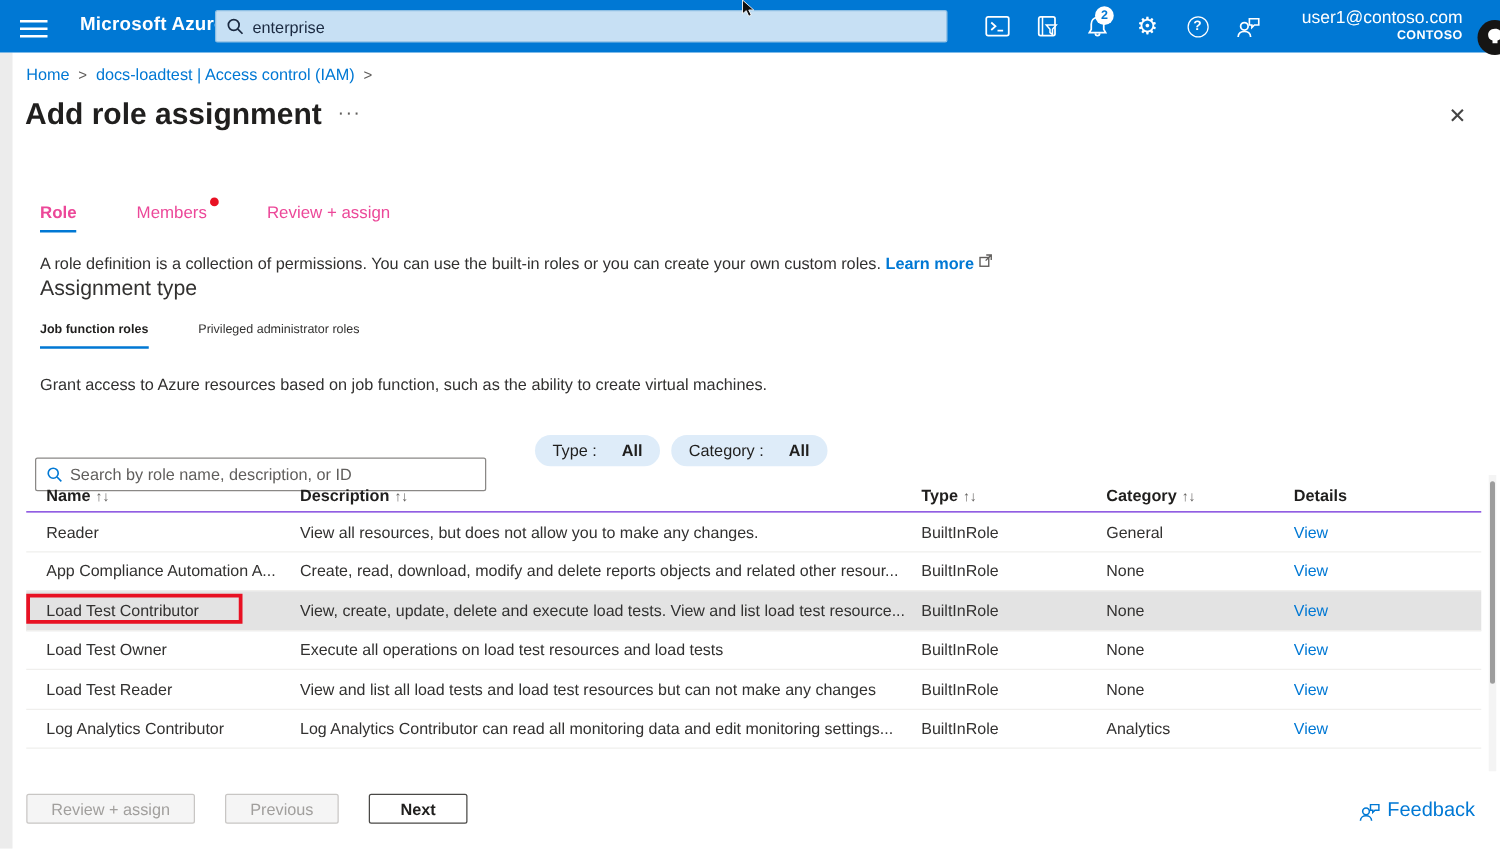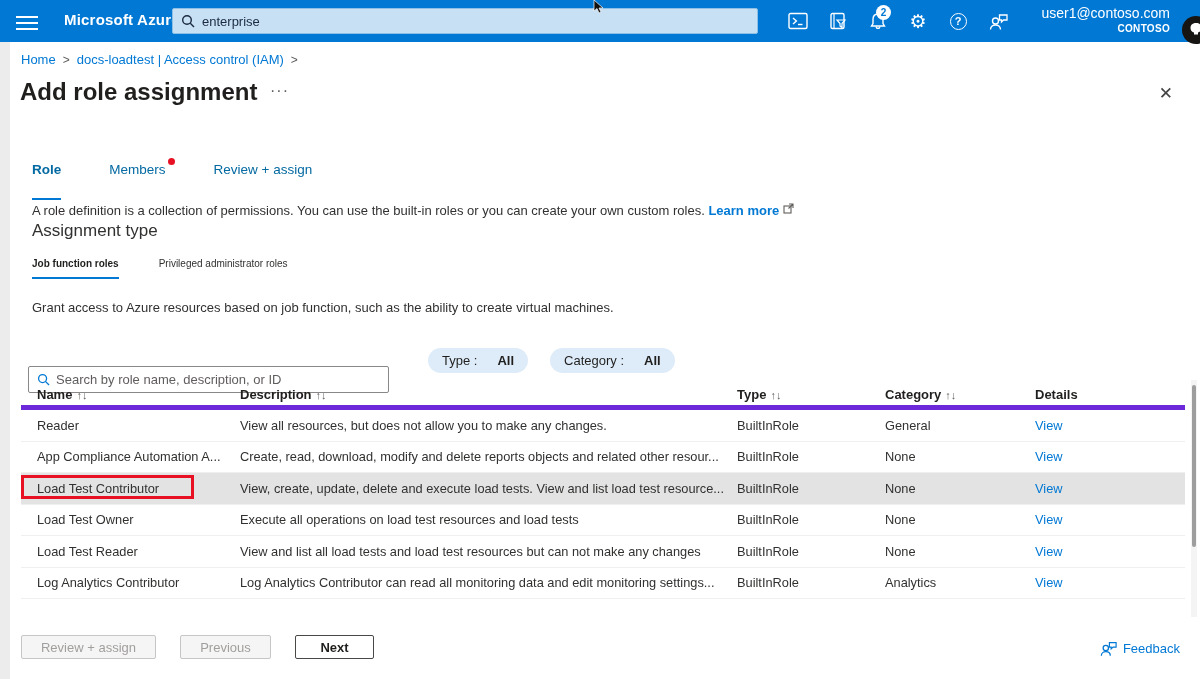--- a/index.html
+++ b/index.html
@@ -36,21 +36,21 @@
   
   .breadcrumb { position:absolute; left:21px; top:52px; font-size:13px; display:flex; align-items:center; gap:7px; }
   .breadcrumb a { color:#0078d4; text-decoration:none; cursor:pointer; }
   .crumb-sep { color:#605e5c; font-size:12px; }
   .page-title { position:absolute; left:20px; top:78px; font-size:24px; font-weight:700; color:#201f1e; }
   .title-more { position:absolute; left:270px; top:82px; color:#605e5c; font-size:16px; letter-spacing:1px; cursor:pointer; }
   .close-x { position:absolute; right:27px; top:83px; font-size:17px; color:#444; cursor:pointer; }
 
   
   .tabs { position:absolute; left:32px; top:162px; display:flex; gap:48px; font-size:13.5px; }
-  .tab { color:#0369a1; position:relative; padding-bottom:23px; cursor:pointer; }
+  .tab { color:#ec4899; position:relative; padding-bottom:9px; cursor:pointer; }
   .tab.active { font-weight:700; }
   .tab.active::after { content:""; position:absolute; left:0; right:0; bottom:0; height:2px; background:#0078d4; }
   .tab .reddot { position:absolute; top:-4px; right:-9px; width:7px; height:7px; border-radius:50%; background:#e81123; }
 
   .intro { position:absolute; left:32px; top:203px; font-size:13px; color:#323130; }
   .intro a { color:#0078d4; text-decoration:none; cursor:pointer;font-weight:bold; }
   .assignment-type { position:absolute; left:32px; top:221px; font-size:17px; color:#323130; }
 
   
   .roletabs { position:absolute; left:32px; top:258px; display:flex; gap:40px; font-size:10px; }
@@ -59,29 +59,29 @@
   .roletab.active::after { content:""; position:absolute; left:0; right:0; bottom:0; height:2.5px; background:#0078d4; }
   .grant-desc { position:absolute; left:32px; top:300px; font-size:13px; color:#323130; }
 
   
   .role-search { position:absolute; left:28px; top:346px; width:361px; height:27px; border:1px solid #8a8886;
     border-radius:2px; display:flex; align-items:center; padding:0 8px; background:#fff;margin-top:20px; }
   .role-search svg { margin-right:6px; flex:0 0 auto; }
   .role-search input { flex:1; border:none; outline:none; font-size:13px; color:#323130; background:transparent;
     font-family:"Liberation Sans","DejaVu Sans",sans-serif; }
   .role-search input::placeholder { color:#605e5c; }
-  .pills { position:absolute; left:428px; top:348px; display:flex; gap:22px; }
+  .pills { position:absolute; left:428px; top:348px; display:flex; gap:9px; }
   .pill { background:#deecf9; border-radius:13px; height:25px; padding:0 14px; display:flex; align-items:center;
     font-size:13px; color:#201f1e; cursor:pointer; white-space:nowrap; }
   .pill b { margin-left:20px; }
 
   
   .tablewrap { position:absolute; left:21px; top:384px; width:1164px; }
   .thead { display:flex; align-items:center; height:26px; font-size:13px; font-weight:700; color:#201f1e;
-    border-bottom:5px solid #6d28d9; }
+    border-bottom:1px solid #6d28d9; }
   .sorticon { font-weight:400; color:#605e5c; font-size:11px; margin-left:4px; }
   .trow { display:flex; align-items:center; height:31.5px; font-size:12.8px; border-bottom:1px solid #f0efed;
     position:relative; cursor:pointer; }
   .trow.highlighted { background:#e3e3e3; }
   .red-overlay { position:absolute; left:0; top:2px; width:173px; height:24px; border:3px solid #e81123; }
   .c { padding-right:10px; white-space:nowrap; overflow:hidden; }
   .c-name { width:219px; padding-left:16px; }
   .c-desc { width:497px; }
   .c-type { width:148px; }
   .c-cat  { width:150px; }
@@ -93,21 +93,21 @@
   .vscroll-thumb { position:absolute; left:1px; top:5px; width:4px; height:162px; background:#9d9d9d; border-radius:2px; cursor:grab; }
 
   
   .footer-btns { position:absolute; left:21px; top:635px; display:flex; gap:24px; }
   .btn { height:24px; font-size:13px; border-radius:2px; display:flex; align-items:center; justify-content:center;
     font-family:"Liberation Sans","DejaVu Sans",sans-serif; }
   .btn.disabled { background:#f5f5f5; border:1px solid #c8c6c4; color:#a19f9d; width:135px; cursor:default; }
   .btn.disabled.prev { width:91px; }
   .btn.primary-outline { background:#fff; border:1px solid #494846; color:#201f1e; font-weight:700; width:79px; cursor:pointer; }
   .feedback { position:absolute; right:20px; top:640px; display:flex; align-items:center; gap:5px; color:#0078d4;
-    font-size:13px; cursor:pointer; }
+    font-size:16px; cursor:pointer; }
   .feedback a { color:#0078d4; text-decoration:none; }
 
   .cursor-art { position:absolute; left:593px; top:0; z-index:50; pointer-events:none; }
 </style>
 </head>
 <body>
 
 <div class="page">
 
   <div class="topbar">

